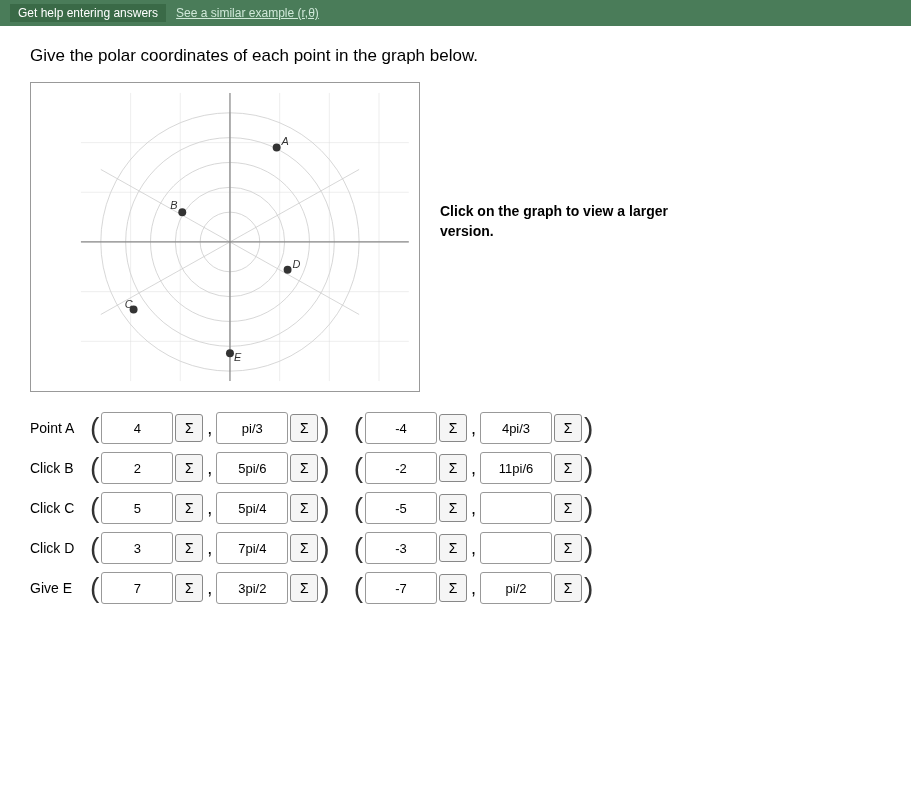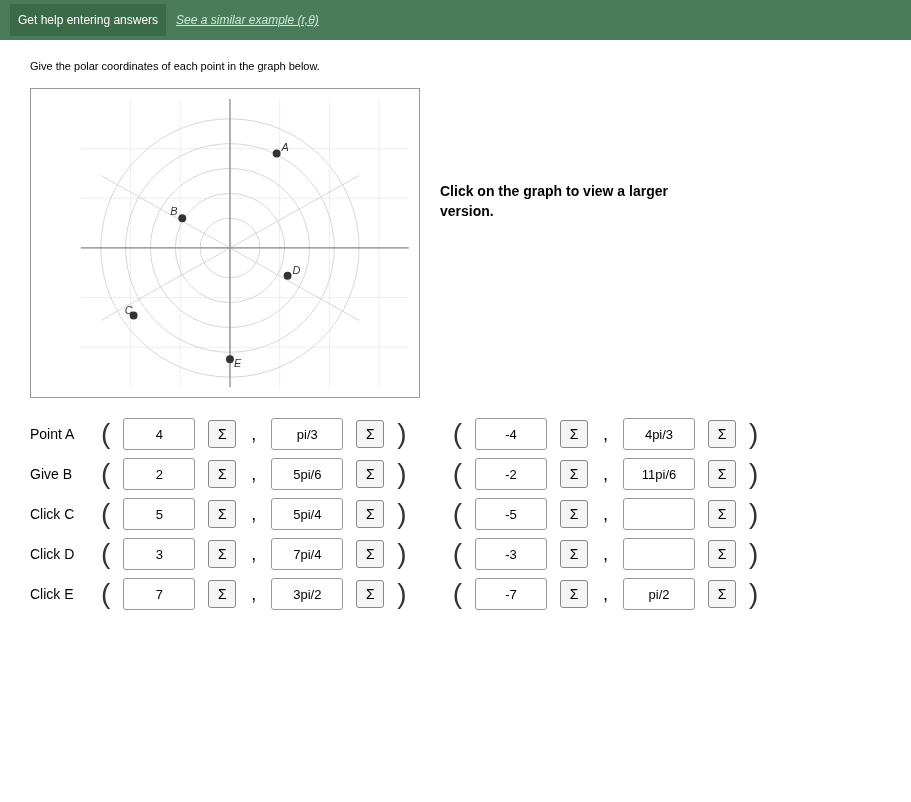--- a/index.html
+++ b/index.html
@@ -19,38 +19,37 @@
       padding: 4px 10px;
       font-size: 13px;
       display: flex;
       align-items: center;
       gap: 10px;
     }
     .top-bar-btn {
       background: #3a6a47;
       border: none;
       color: #fff;
-      padding: 9px 8px;
+      padding: 2px 8px;
       cursor: pointer;
       font-size: 12px;
     }
     .top-bar-link {
       color: #cfe8d8;
       text-decoration: underline;
       cursor: pointer;
       font-size: 12px;
-      font-style: italic;
     }
 
     .main-content {
       padding: 20px 30px;
     }
 
     .question-text {
-      font-size: 11px;
+      font-size: 17px;
       margin-bottom: 16px;
       color: #000;
     }
 
     .graph-area {
       display: flex;
       align-items: flex-start;
       gap: 20px;
       margin-bottom: 20px;
     }
@@ -63,39 +62,39 @@
       position: relative;
       flex-shrink: 0;
     }
 
     .graph-click-text {
       font-size: 14px;
       font-weight: bold;
       color: #000;
       max-width: 280px;
       line-height: 1.4;
-      margin-top: 94px;
+      margin-top: 120px;
     }
 
     .instructions {
       margin-bottom: 18px;
       font-size: 14px;
       line-height: 1.7;
     }
 
     .points-table {
       display: flex;
       flex-direction: column;
       gap: 8px;
     }
 
     .point-row {
       display: flex;
       align-items: center;
-      gap: 13px;
+      gap: 2px;
     }
 
     .point-label {
       width: 58px;
       font-size: 14px;
       font-weight: normal;
     }
 
     .paren {
       font-size: 28px;
@@ -234,21 +233,21 @@
       <span class="paren">(</span>
       <input class="input-field" type="text" value="-4" style="">
       <button class="sigma-btn">Σ</button>
       <span class="comma">,</span>
       <input class="input-field" type="text" value="4pi/3" style="">
       <button class="sigma-btn">Σ</button>
       <span class="paren">)</span>
     </div>
 
     <div class="point-row">
-      <span class="point-label">Give B</span>
+      <span class="point-label">Click B</span>
       <span class="paren">(</span>
       <input class="input-field" type="text" value="2" style="">
       <button class="sigma-btn">Σ</button>
       <span class="comma">,</span>
       <input class="input-field" type="text" value="5pi/6" style="">
       <button class="sigma-btn">Σ</button>
       <span class="paren">)</span>
       <span class="group-separator"></span>
       <span class="paren">(</span>
       <input class="input-field" type="text" value="-2" style="">
@@ -291,21 +290,21 @@
       <span class="paren">(</span>
       <input class="input-field" type="text" value="-3" style="">
       <button class="sigma-btn">Σ</button>
       <span class="comma">,</span>
       <input class="input-field" type="text" value="" style="">
       <button class="sigma-btn">Σ</button>
       <span class="paren">)</span>
     </div>
 
     <div class="point-row">
-      <span class="point-label">Click E</span>
+      <span class="point-label">Give E</span>
       <span class="paren">(</span>
       <input class="input-field" type="text" value="7" style="">
       <button class="sigma-btn">Σ</button>
       <span class="comma">,</span>
       <input class="input-field" type="text" value="3pi/2" style="">
       <button class="sigma-btn">Σ</button>
       <span class="paren">)</span>
       <span class="group-separator"></span>
       <span class="paren">(</span>
       <input class="input-field" type="text" value="-7" style="">

